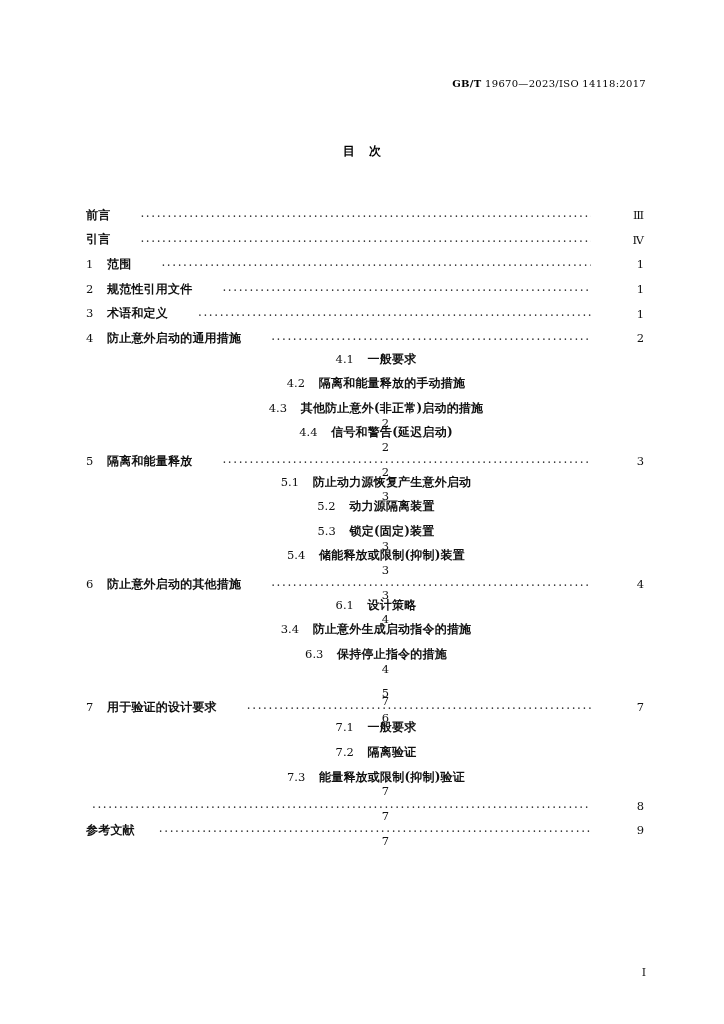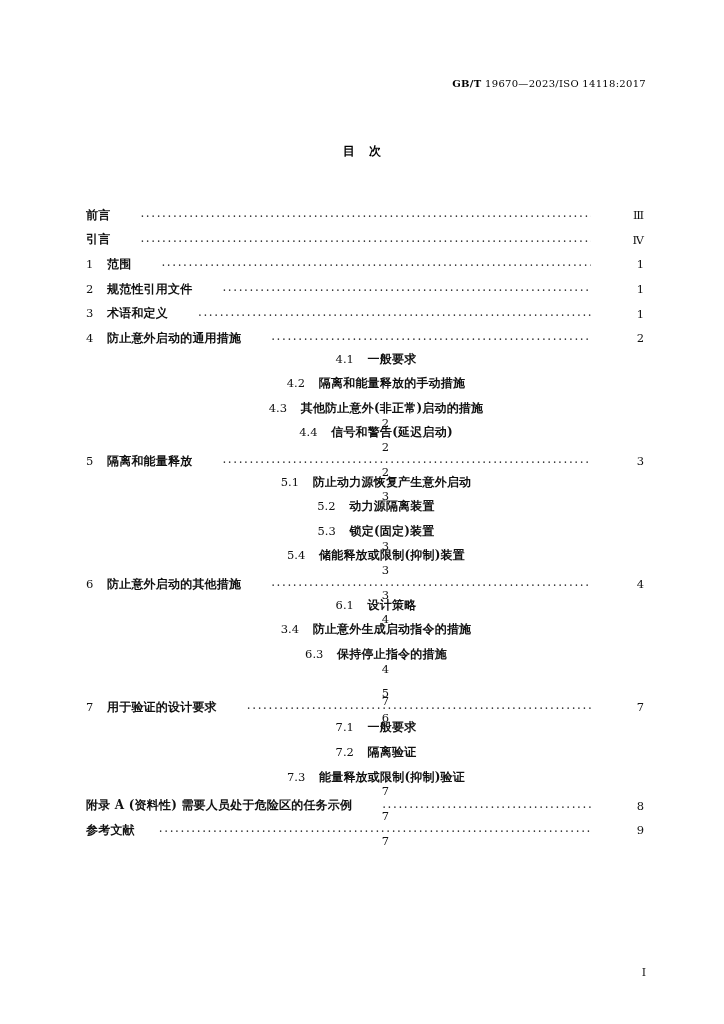--- a/index.html
+++ b/index.html
@@ -310,23 +310,20 @@
     </div>
     <div class="toc-row lvl-2 lvl-2">
       <span class="toc-label">
         <span class="toc-num">7.3</span>
         <span class="toc-text">能量释放或限制(抑制)验证</span>
       </span>
       <span class="toc-leader"></span>
       <span class="toc-page">7</span>
     </div>
     <div class="toc-row lvl-a">
-      <span class="toc-label">
-        <span class="toc-text">附录 A (资料性)  需要人员处于危险区的任务示例</span>
-      </span>
       <span class="toc-leader"></span>
       <span class="toc-page">8</span>
     </div>
     <div class="toc-row lvl-a tight">
       <span class="toc-label">
         <span class="toc-text">参考文献</span>
       </span>
       <span class="toc-leader"></span>
       <span class="toc-page">9</span>
     </div>

